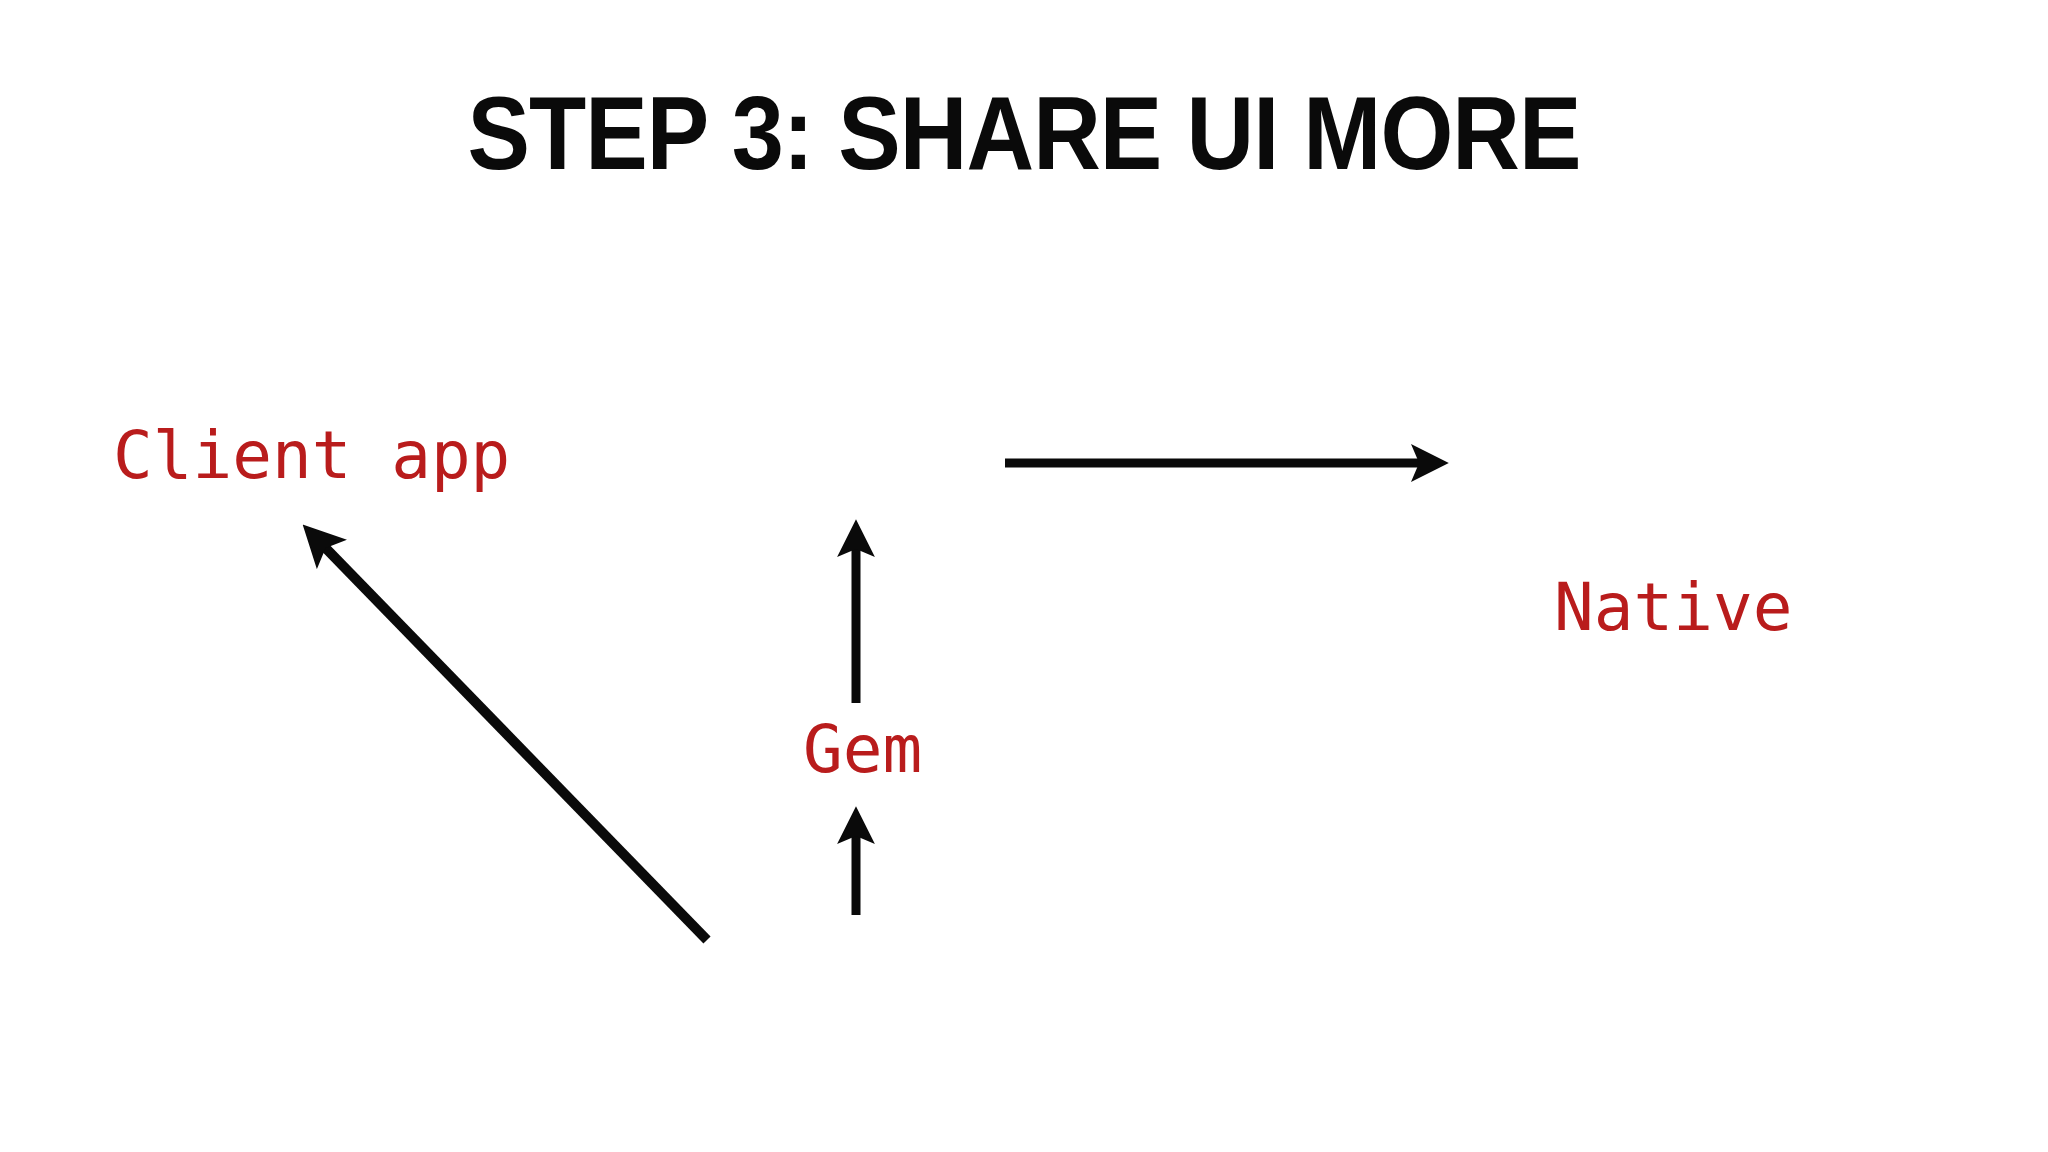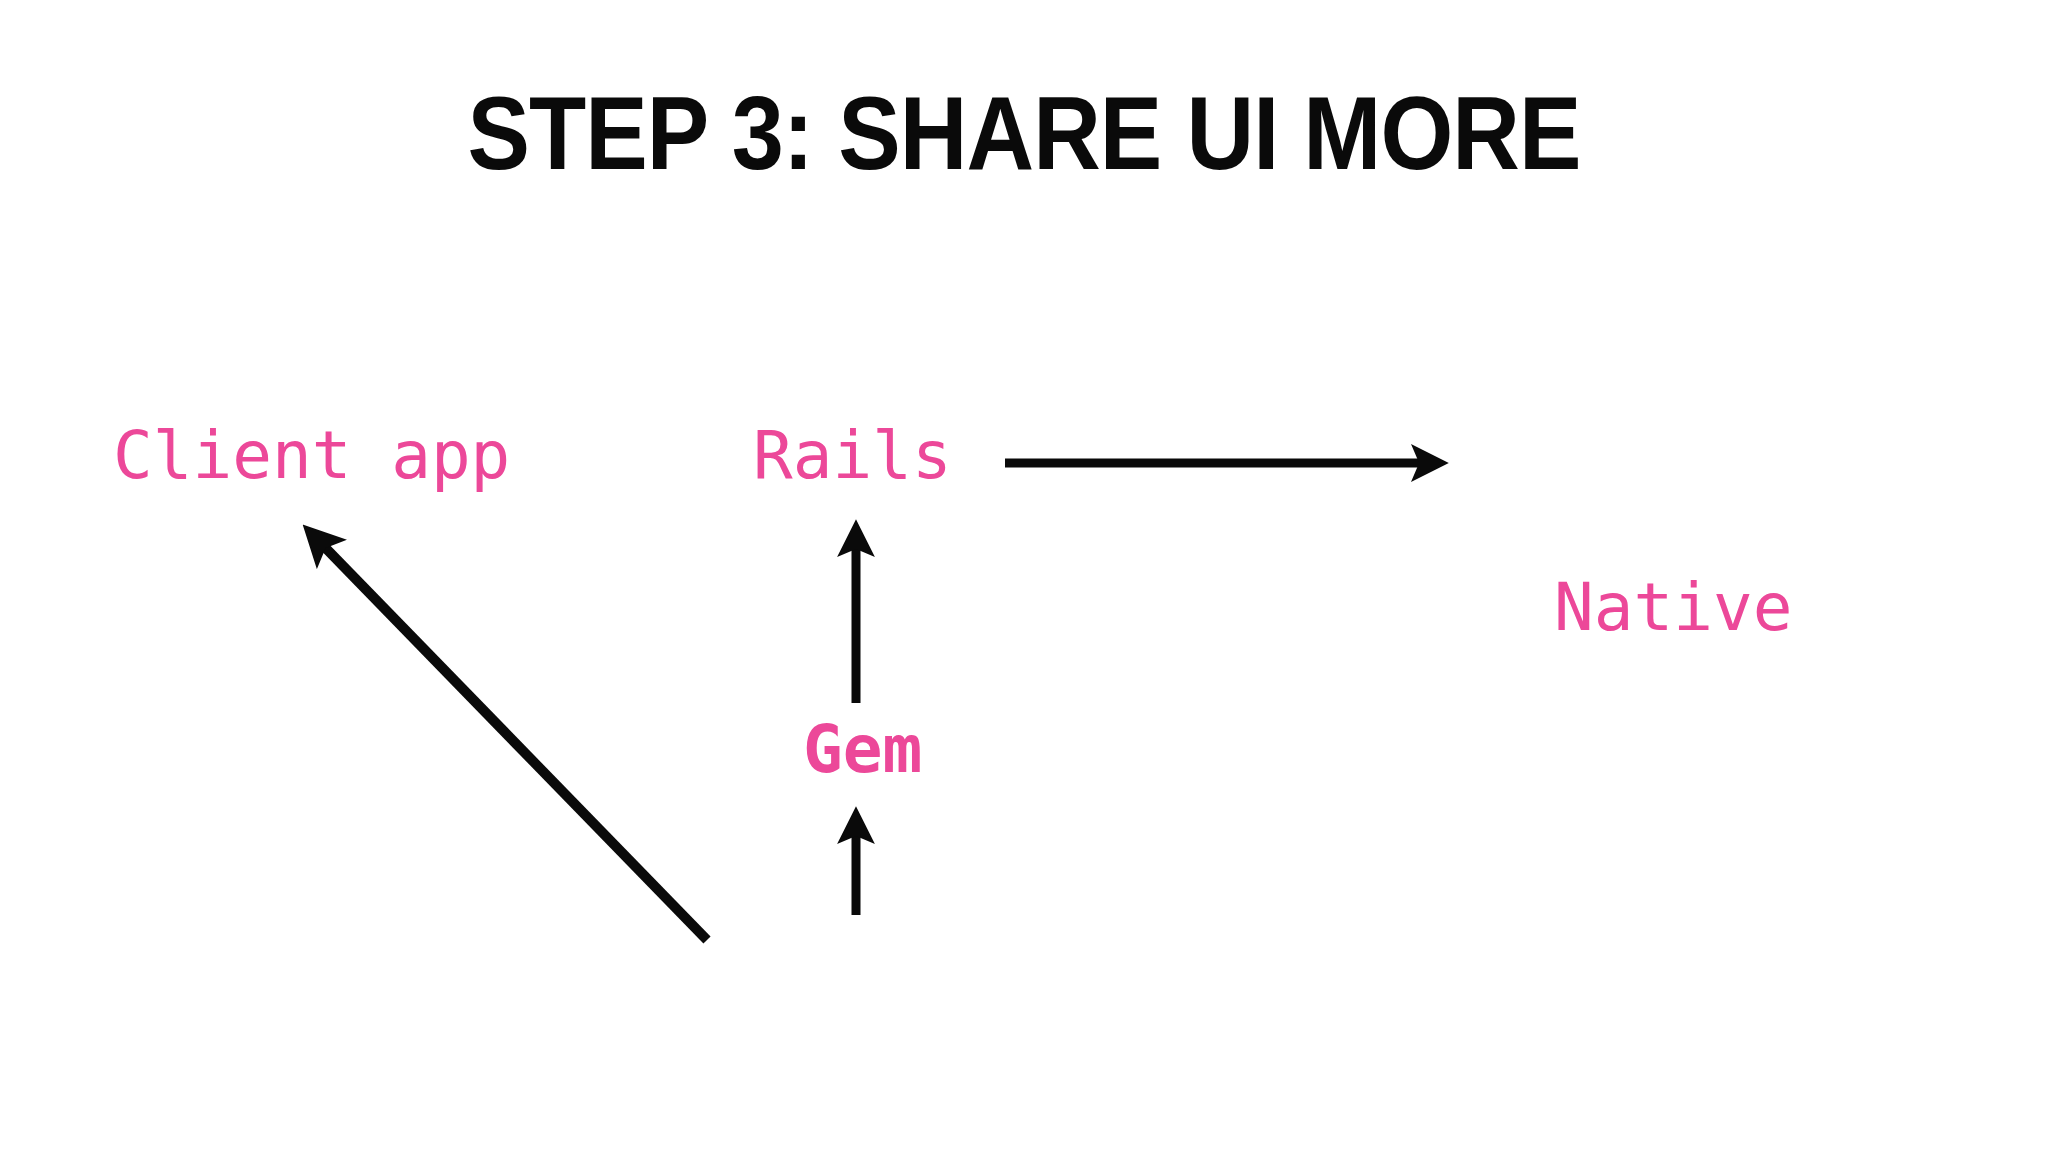--- a/index.html
+++ b/index.html
@@ -30,27 +30,27 @@
     transform: scaleX(0.90);
     transform-origin: 50% 50%;
     white-space: nowrap;
   }
   .node-label {
     position: absolute;
     font-family: "DejaVu Sans Mono", "Liberation Mono", monospace;
     font-weight: 400;
     font-size: 66px;
     line-height: 76px;
-    color: #ec4899;
+    color: #b91c1c;
     white-space: pre;
   }
   #node-client-app   { left: 113px;  top: 418px; }
   #node-rails        { left: 753px;  top: 418px; }
   #node-native       { left: 1518px; top: 418px; }
-  #node-gem          { left: 803px;  top: 712px; font-weight: bold; }
+  #node-gem          { left: 803px;  top: 712px; }
   #node-ui-components{ left: 760px;  top: 925px; }
   #node-native .native-line { display: block; margin-left: 36px; }
   #arrow-layer {
     position: absolute;
     left: 0;
     top: 0;
     width: 2048px;
     height: 1152px;
   }
 </style>
@@ -72,21 +72,20 @@
 
     <line x1="856" y1="703" x2="856" y2="530" stroke="#0a0a0a" stroke-width="9" marker-end="url(#arrowhead)"></line>
 
     <line x1="856" y1="915" x2="856" y2="817" stroke="#0a0a0a" stroke-width="9" marker-end="url(#arrowhead)"></line>
 
     <line x1="707" y1="940" x2="311" y2="533" stroke="#0a0a0a" stroke-width="10" marker-end="url(#arrowhead)"></line>
   </svg>
 
   <div class="node-label" id="node-client-app">Client app</div>
 
-  <div class="node-label" id="node-rails">Rails</div>
 
   <div class="node-label" id="node-native">
     <span class="native-line">Native</span>
   </div>
 
   <div class="node-label" id="node-gem">Gem</div>
 
 
 </div>
 

